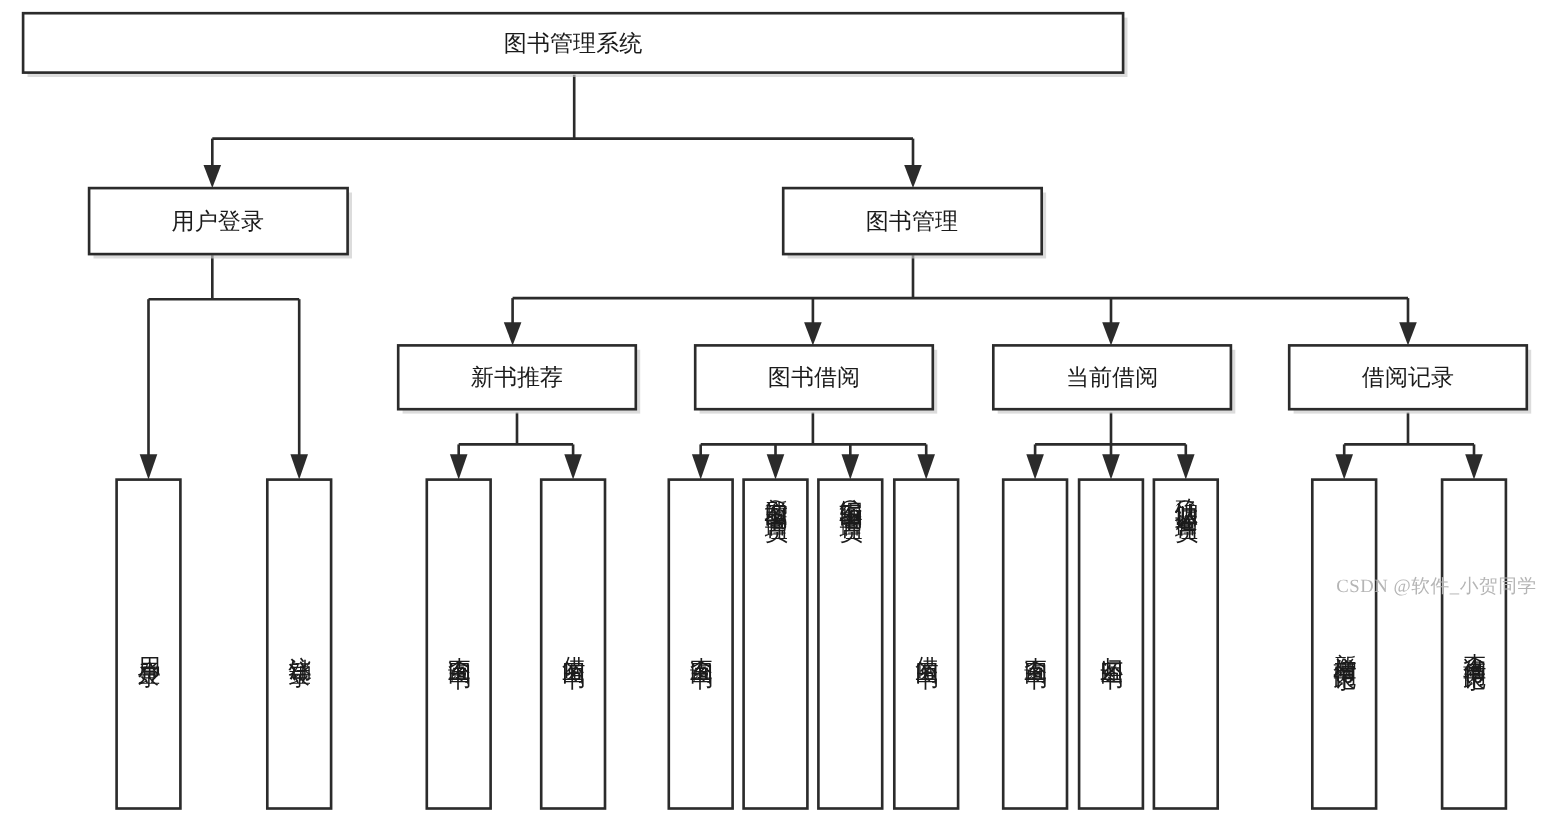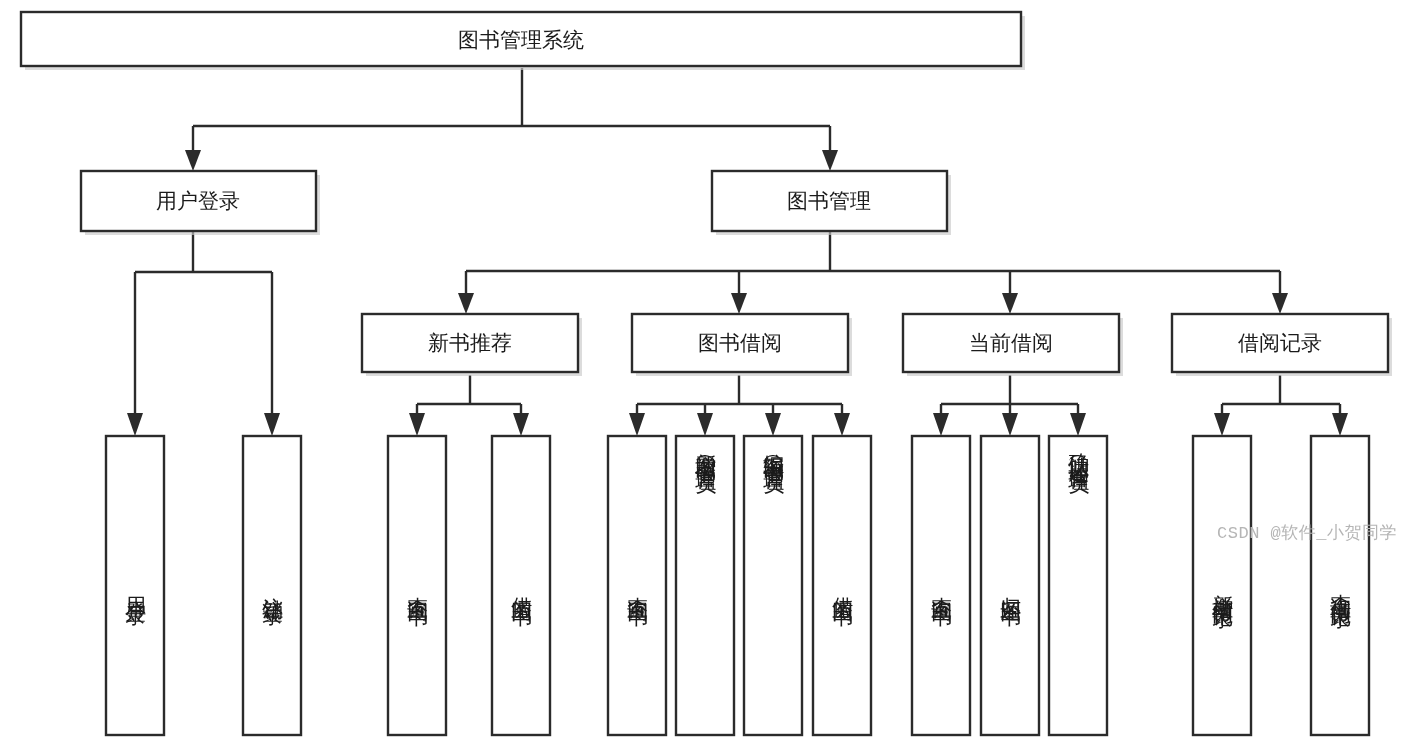--- a/index.html
+++ b/index.html
@@ -69,21 +69,21 @@
     line-height: 1.02;
     letter-spacing: 3px;
     color: #1b1b1b;
     text-align: center;
     white-space: pre;
   }
   #watermark {
     position: absolute;
     right: 8px;
     bottom: 6px;
-    font-family: Liberation Mono, monospace;
+    font-family: Liberation Serif, serif;
     font-size: 17px;
     color: #b5b5b5;
     letter-spacing: 0.5px;
     white-space: pre;
   }
 </style>
 </head>
 <body>
 
 <div id="diagram-root">

